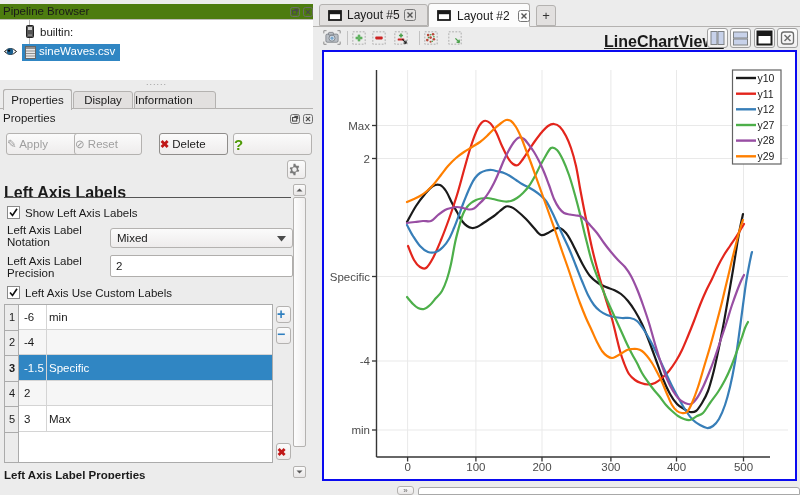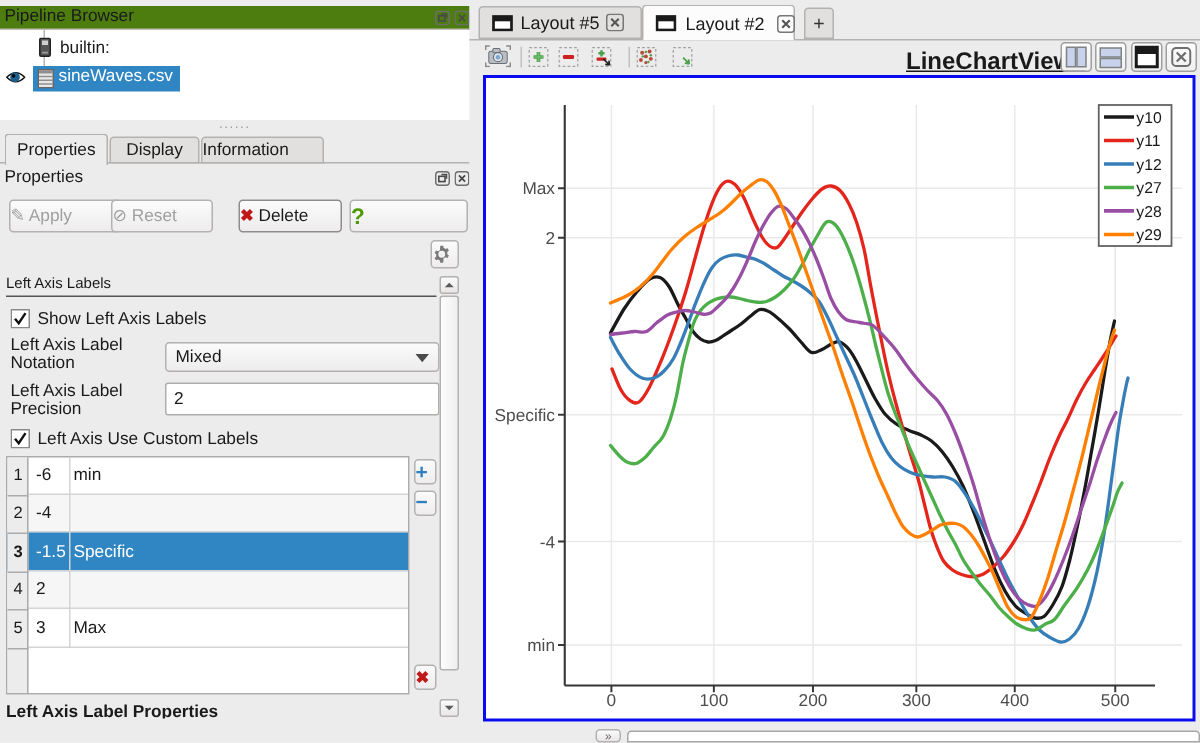--- a/index.html
+++ b/index.html
@@ -71,21 +71,21 @@
   <div class="btn" style="left:6px;top:133px;width:74px;height:22px;color:#9f9f9f;line-height:21px"><span style="font-size:11.5px">✎ Apply</span></div>
   <div class="btn" style="left:74px;top:133px;width:68px;height:22px;color:#9f9f9f;line-height:21px"><span style="font-size:11.5px">⊘ Reset</span></div>
   <div class="btn" style="left:159px;top:133px;width:69px;height:22px;line-height:21px;border-color:#8f8d8b"><span style="color:#c01818;font-weight:bold">✖</span> <span style="font-size:11.5px">Delete</span></div>
   <div class="btn" style="left:233px;top:133px;width:79px;height:22px;line-height:21px"><span style="color:#4e9a06;font-weight:bold;font-size:15px">?</span></div>
 
   <div class="btn" style="left:287px;top:160px;width:19px;height:19px;padding-top:2px"><svg width="13" height="13" viewBox="0 0 16 16">
         <path fill="#7a7a7a" d="M8 5.2A2.8 2.8 0 1 0 8 10.8 2.8 2.8 0 1 0 8 5.2 M6.8 1h2.4l.3 1.7a5.4 5.4 0 0 1 1.5.9l1.7-.6 1.2 2-1.4 1.1a5.6 5.6 0 0 1 0 1.8l1.4 1.1-1.2 2-1.7-.6a5.4 5.4 0 0 1-1.5.9L9.2 15H6.8l-.3-1.7a5.4 5.4 0 0 1-1.5-.9l-1.7.6-1.2-2 1.4-1.1a5.6 5.6 0 0 1 0-1.8L2.1 7l1.2-2 1.7.6a5.4 5.4 0 0 1 1.5-.9Z"></path>
         <circle cx="8" cy="8" r="1.6" fill="#efefef"></circle>
       </svg></div>
 
-  <div class="abs" style="left:4px;top:184px;width:332px;font-weight:normal;font-size:10px">Left Axis Labels</div>
+  <div class="abs" style="left:4px;top:184px;width:332px;font-weight:bold;font-size:16px">Left Axis Labels</div>
   <div class="abs" style="left:4px;top:197px;width:287px;height:1px;background:#555"></div>
 
   <div class="abs" style="left:7px;top:206px;width:13px;height:13px">
       <svg width="13" height="13" style="position:absolute;left:0;top:0">
         <rect x="0.5" y="0.5" width="12" height="12" fill="#fff" stroke="#8a8a8a"></rect>
         <path d="M3 6.5l2.5 3L10 2.8" fill="none" stroke="#111" stroke-width="1.6"></path>
       </svg>
     </div>
   <span class="abs" style="left:25px;top:207px;font-size:11.5px">Show Left Axis Labels</span>
 

